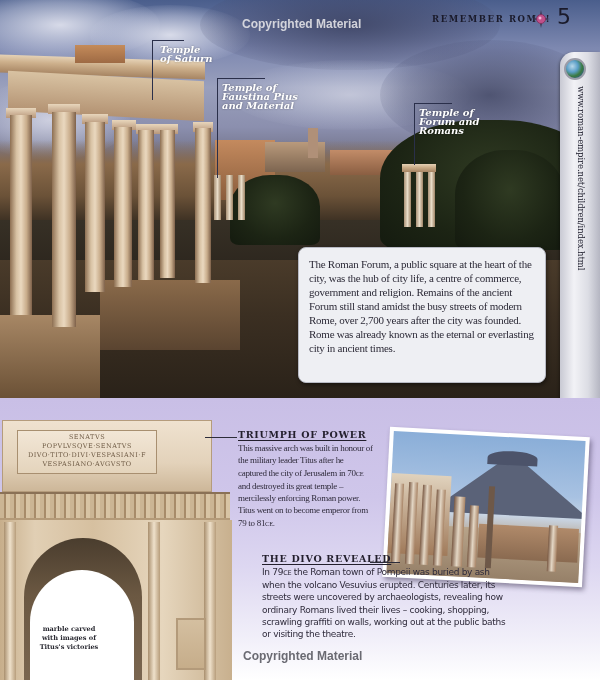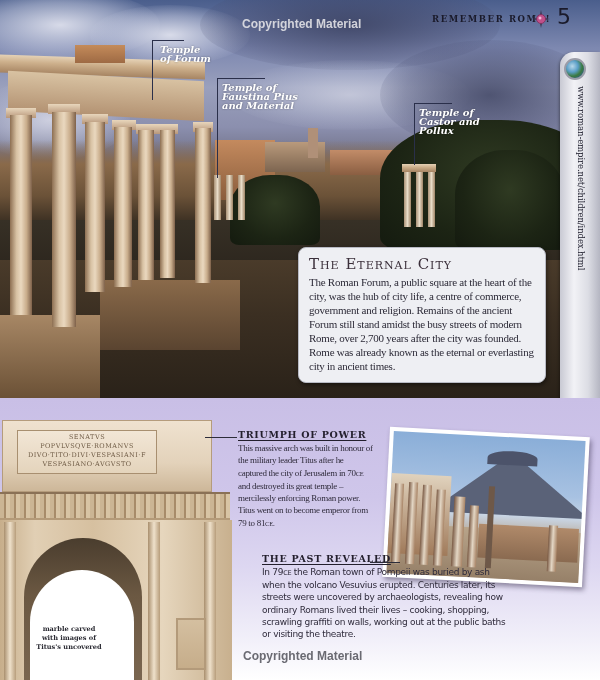--- a/index.html
+++ b/index.html
@@ -277,79 +277,78 @@
 
   <div class="entablature" style="left:402px;top:164px;width:34px;height:8px;"></div>
   <div class="small-col" style="left:404px;top:172px;height:55px;"></div>
   <div class="small-col" style="left:416px;top:172px;height:55px;"></div>
   <div class="small-col" style="left:428px;top:172px;height:55px;"></div>
 
   <div class="pline-v" style="left:152px;top:40px;height:60px;"></div>
   <div class="pline-h" style="left:152px;top:40px;width:32px;"></div>
   <div class="plabel" style="left:160px;top:45px;">
     <div>Temple</div>
-    <div>of Forum</div>
+    <div>of Saturn</div>
   </div>
 
   <div class="pline-v" style="left:217px;top:78px;height:100px;"></div>
   <div class="pline-h" style="left:217px;top:78px;width:48px;"></div>
   <div class="plabel" style="left:222px;top:83px;">
     <div>Temple of</div>
     <div>Faustina Pius</div>
     <div>and Material</div>
   </div>
 
   <div class="pline-v" style="left:414px;top:103px;height:62px;"></div>
   <div class="pline-h" style="left:414px;top:103px;width:38px;"></div>
   <div class="plabel" style="left:419px;top:108px;">
     <div>Temple of</div>
-    <div>Castor and</div>
-    <div>Pollux</div>
+    <div>Forum and</div>
+    <div>Romans</div>
   </div>
 </div>
 
 <div class="watermark" style="left:242px;top:17px;">Copyrighted Material</div>
 <div class="running-head">REMEMBER ROME!</div>
 <svg class="compass" viewBox="0 0 18 18">
   <polygon points="9,0 10.5,7.5 18,9 10.5,10.5 9,18 7.5,10.5 0,9 7.5,7.5" fill="#3a2f4a"></polygon>
   <circle cx="9" cy="9" r="4.5" fill="#c0508a" stroke="#7a2e5a" stroke-width="0.8"></circle>
   <circle cx="8" cy="8" r="1.5" fill="#f2b8d6"></circle>
 </svg>
 <div class="page-num">5</div>
 
 <div class="card">
-  <div class="card-title">The Eternal City</div>
   <div class="card-body">The Roman Forum, a public square at the heart of the city, was the hub of city life, a centre of commerce, government and religion. Remains of the ancient Forum still stand amidst the busy streets of modern Rome, over 2,700 years after the city was founded. Rome was already known as the eternal or everlasting city in ancient times.</div>
 </div>
 
 <div class="web-tab">
   <div class="globe"></div>
   <div class="web-url">www.roman-empire.net/children/index.html</div>
 </div>
 
 <div class="lower"></div>
 
 <div class="arch">
   <div class="body"></div>
   <div class="attic"></div>
   <div class="inscription">
     <div>SENATVS</div>
-    <div>POPVLVSQVE·ROMANVS</div>
+    <div>POPVLVSQVE·SENATVS</div>
     <div>DIVO·TITO·DIVI·VESPASIANI·F</div>
     <div>VESPASIANO·AVGVSTO</div>
   </div>
   <div class="cornice"></div>
   <div class="vault"></div>
   <div class="opening"></div>
   <div class="pilaster" style="left:4px;"></div>
   <div class="pilaster" style="left:148px;"></div>
   <div class="pilaster" style="left:204px;"></div>
   <div class="niche"></div>
 </div>
-<div class="arch-caption">marble carved with images of Titus's uncovered</div>
+<div class="arch-caption">marble carved with images of Titus's victories</div>
 
 <div class="sec-line" style="left:205px;top:437px;width:32px;"></div>
 <div class="sec-title" style="left:238px;top:429px;">TRIUMPH OF POWER</div>
 <div class="sec-body" style="left:238px;top:442px;width:135px;font-family:Liberation Serif, serif;"><span>This massive arch was built in honour of the military leader Titus after he captured the city of Jerusalem in 70</span><span class="sc">CE</span><span> and destroyed its great temple – mercilessly enforcing Roman power. Titus went on to become emperor from 79 to 81</span><span class="sc">CE</span><span>.</span></div>
 
 <div class="pompeii">
   <div class="photo">
     <div class="volcano"></div>
     <div class="volcano-top"></div>
     <div class="street"></div>
@@ -359,17 +358,17 @@
     <div class="pcol" style="left:18px;height:82px;"></div>
     <div class="pcol" style="left:32px;height:80px;"></div>
     <div class="pcol" style="left:46px;height:76px;"></div>
     <div class="pcol" style="left:64px;height:70px;width:11px;"></div>
     <div class="pcol" style="left:80px;height:62px;"></div>
     <div class="pcol" style="left:98px;height:82px;width:6px;background:#6e5848;"></div>
     <div class="pcol" style="left:160px;height:46px;"></div>
   </div>
 </div>
 
-<div class="sec-title" style="left:262px;top:553px;">THE PAST REVEALED</div>
+<div class="sec-title" style="left:262px;top:553px;">THE DIVO REVEALED</div>
 <div class="sec-line" style="left:370px;top:562px;width:30px;"></div>
 <div class="sec-body" style="left:262px;top:566px;width:250px;line-height:12.2px;"><span>In 79</span><span class="sc">CE</span><span> the Roman town of Pompeii was buried by ash when the volcano Vesuvius erupted. Centuries later, its streets were uncovered by archaeologists, revealing how ordinary Romans lived their lives – cooking, shopping, scrawling graffiti on walls, working out at the public baths or visiting the theatre.</span></div>
 
 <div class="watermark bottom" style="left:243px;top:649px;">Copyrighted Material</div>
 
 </body></html>

